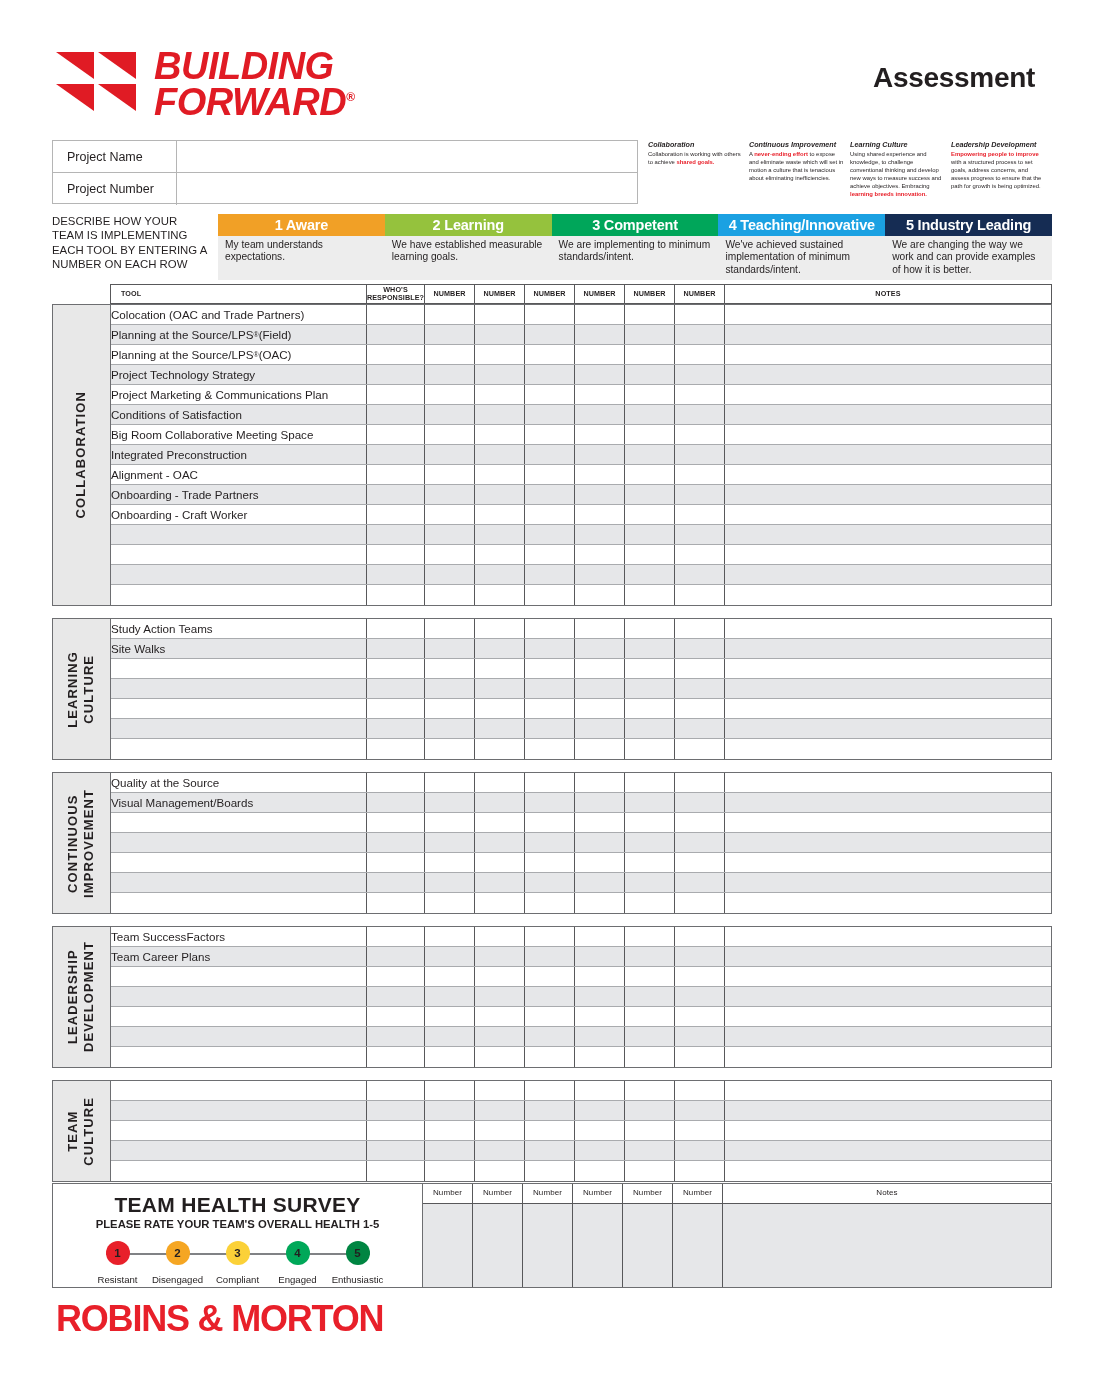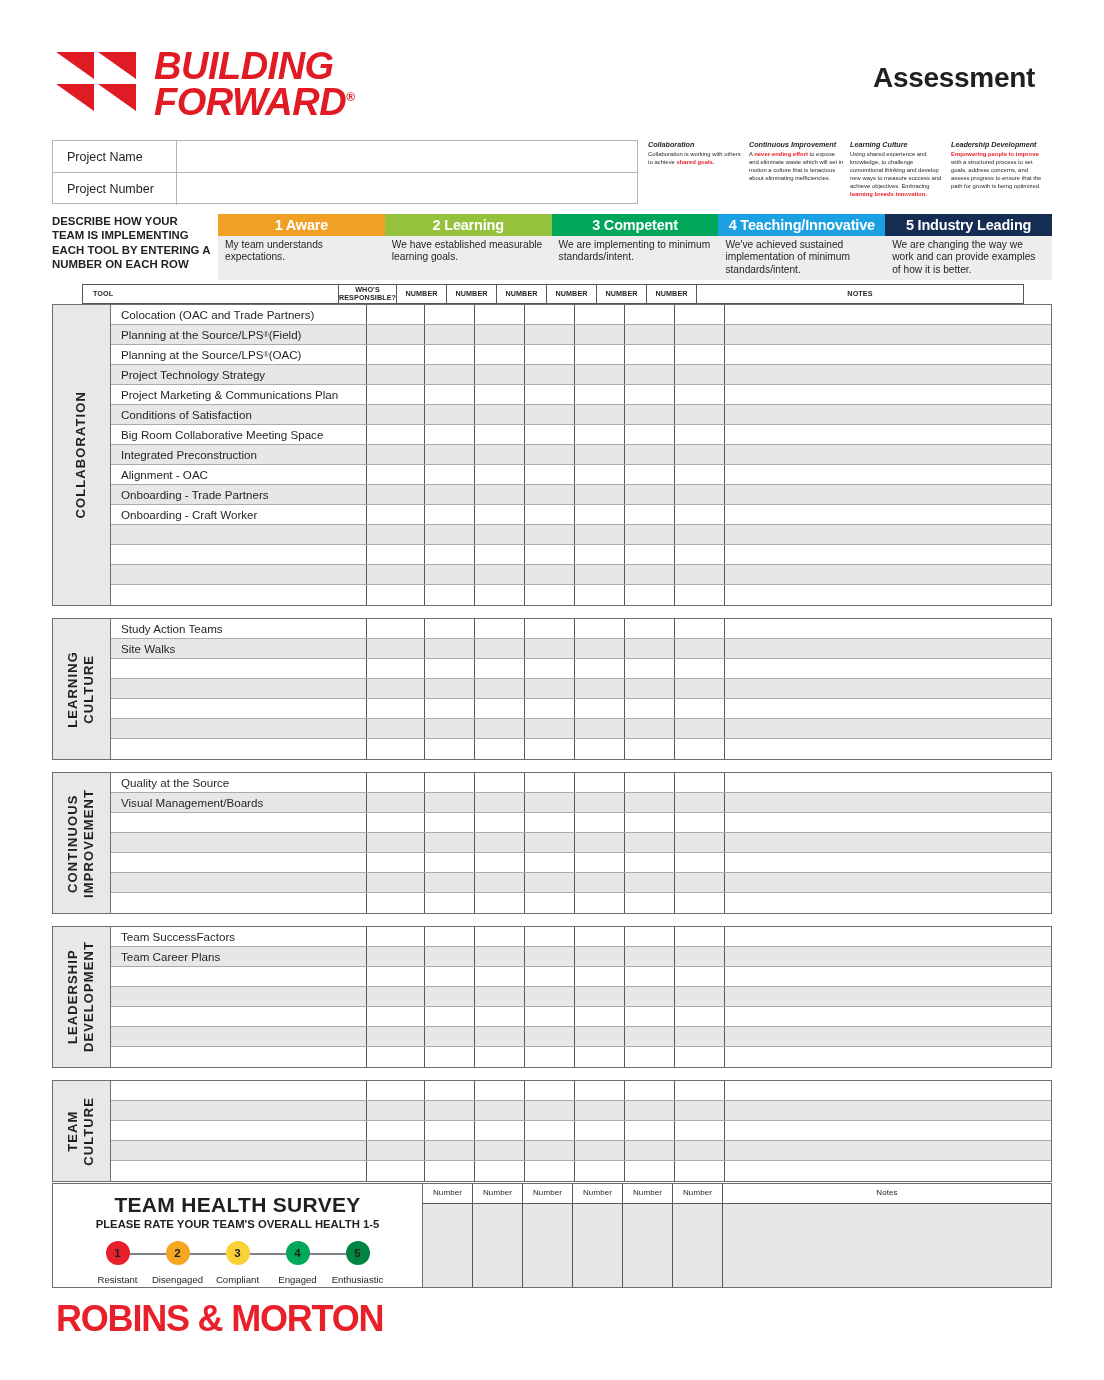--- a/index.html
+++ b/index.html
@@ -47,39 +47,39 @@
   .pillars { position:absolute; left:648px; top:140px; width:406px; display:flex; gap:0; }
   .pillar { width:101px; padding-right:6px; }
   .pillar h4 { margin:0 0 2px 0; font-size:7.2px; font-style:italic; font-weight:bold; color:#231f20; }
   .pillar p { margin:0; font-size:5.9px; line-height:1.35; color:#231f20; }
   .pillar .hl { color:#e8202a; font-weight:bold; }
 
   
   .scale { position:absolute; left:52px; top:214px; width:1000px; display:flex; }
   .scale-desc {
     width:166px; padding-right:8px;
-    font-size:11.4px; font-weight:bold; line-height:1.27; color:#231f20;
+    font-size:11.4px; font-weight:normal; line-height:1.27; color:#231f20;
   }
   .scale-cols { flex:1; display:flex; }
   .scale-col { flex:1; }
   .scale-head {
     height:22px; display:flex; align-items:center; justify-content:center;
     color:#ffffff; font-size:14.5px; font-weight:bold; letter-spacing:-0.2px;
     white-space:nowrap;
   }
   .scale-body {
     background:#ededed; height:44px; padding:3px 7px 0 7px;
     font-size:10.2px; line-height:1.22; color:#231f20;
   }
 
   
   .sheet { position:absolute; left:52px; top:284px; width:1000px; }
 
   .colhead { display:flex; border:1px solid #58585a; border-bottom:1px solid #58585a;
-    height:20px; margin-left:30px; width:942px; }
+    height:20px; margin-left:58px; width:942px; }
   .ch { border-right:1px solid #58585a; display:flex; align-items:center;
     justify-content:center; font-size:7.2px; font-weight:bold; line-height:1.05;
     text-align:center; letter-spacing:0.1px; }
   .ch:last-child { border-right:none; }
   .ch-tool { width:256px; justify-content:flex-start; padding-left:10px; }
   .ch-who  { width:58px; }
   .ch-num  { width:50px; }
   .ch-notes{ flex:1; }
 
   .section { margin-top:0; display:flex; border:1.4px solid #6d6e71; border-top:none; }
@@ -92,21 +92,21 @@
     writing-mode:vertical-rl; transform:rotate(180deg);
     font-size:13px; font-weight:bold; letter-spacing:1.1px;
     text-align:center; line-height:1.25; white-space:pre;
   }
   .sec-rows { flex:1; }
   .row { display:flex; height:20px; border-bottom:1px solid #a9abae; }
   .row:last-child { border-bottom:none; }
   .row.alt .cell { background:#e6e7e9; }
   .cell { border-right:1.3px solid #58585a; }
   .cell:last-child { border-right:none; }
-  .c-tool { width:256px; display:flex; align-items:center; padding-left:10px;
+  .c-tool { width:256px; display:flex; align-items:center; padding-left:0;
     font-size:11.6px; color:#231f20; white-space:nowrap; }
   .c-tool .sup { font-size:7px; vertical-align:super; }
   .c-who { width:58px; }
   .c-num { width:50px; }
   .c-notes { flex:1; }
 
   .gap { height:12px; }
 
   
   .survey { position:absolute; left:52px; top:1183px; width:1000px; height:105px;

